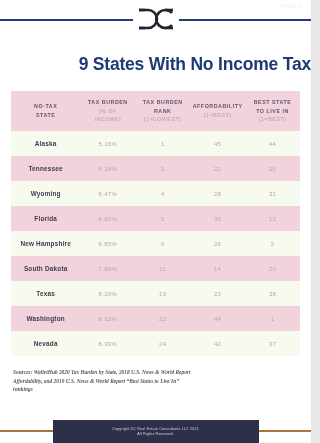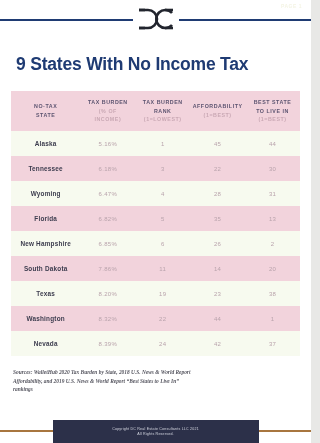--- a/index.html
+++ b/index.html
@@ -44,21 +44,21 @@
     background: #ffffff;
     display: flex;
     align-items: center;
     justify-content: center;
   }
   .logo svg { display: block; }
 
   
   .title {
     margin: 16px 0 0 16px;
-    text-align: left;
+    text-align: right;
     font-size: 17.5px;
     font-weight: bold;
     color: #1f3b73;
     letter-spacing: -0.2px;
   }
 
   
   .table-wrap {
     margin: 16px 11px 0 11px;
   }

